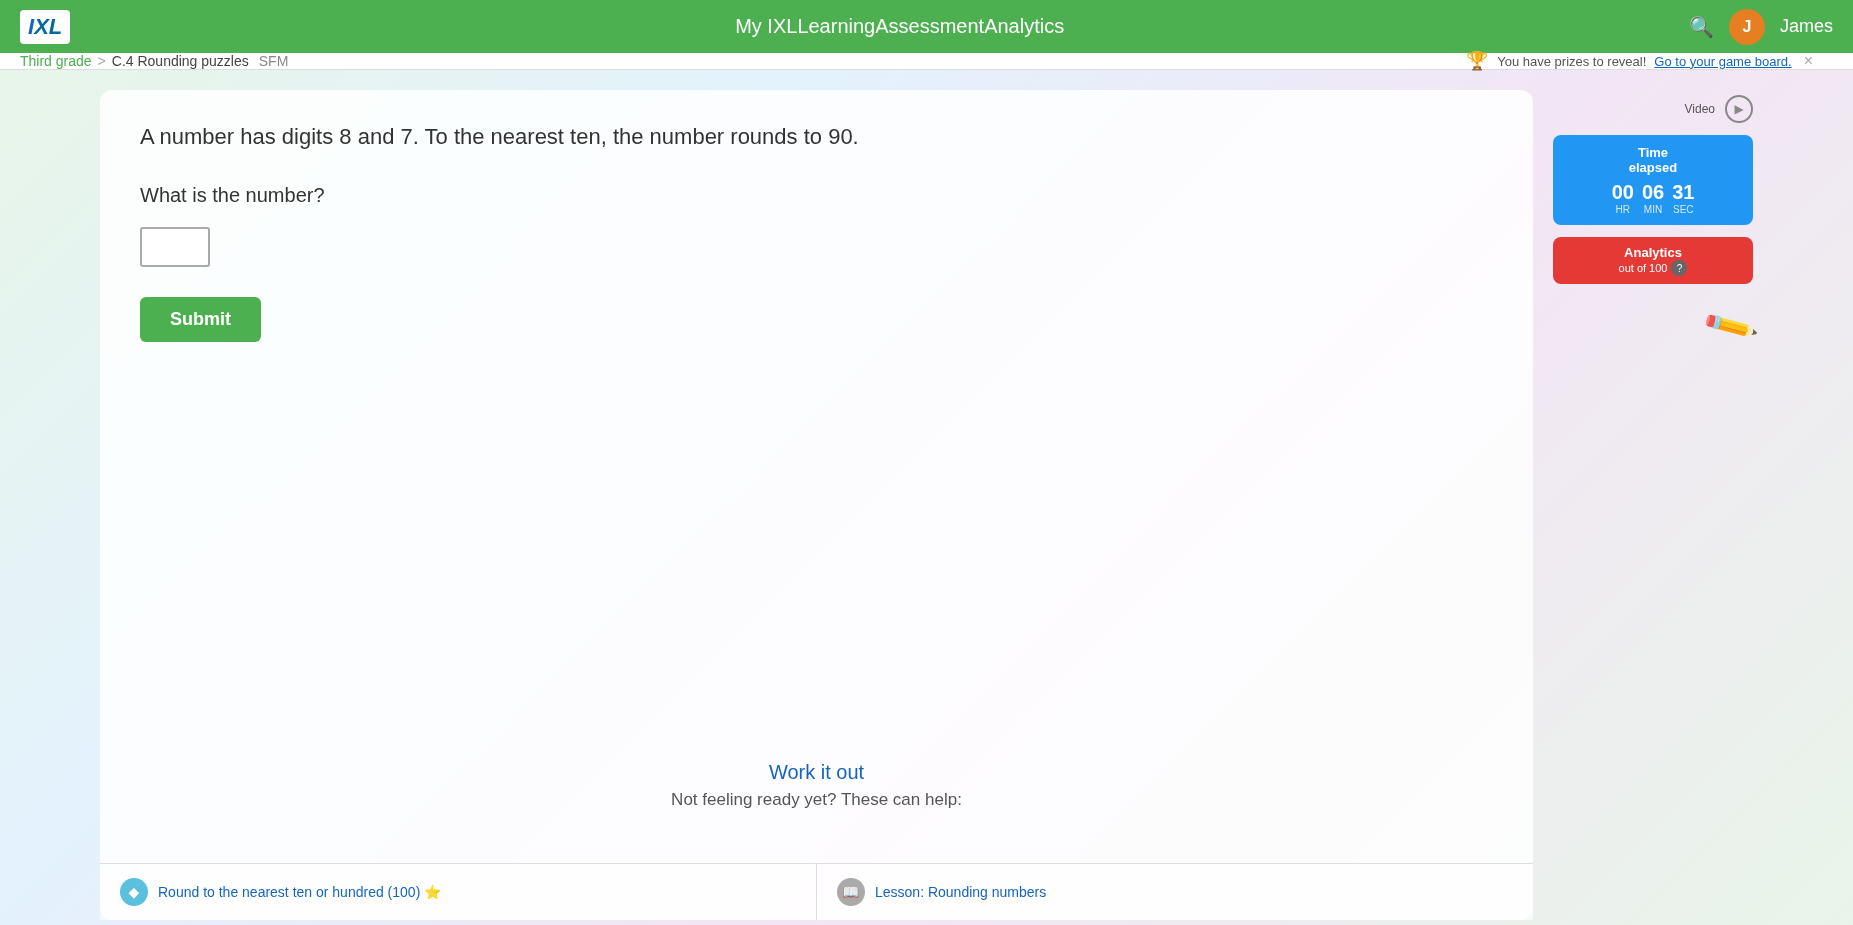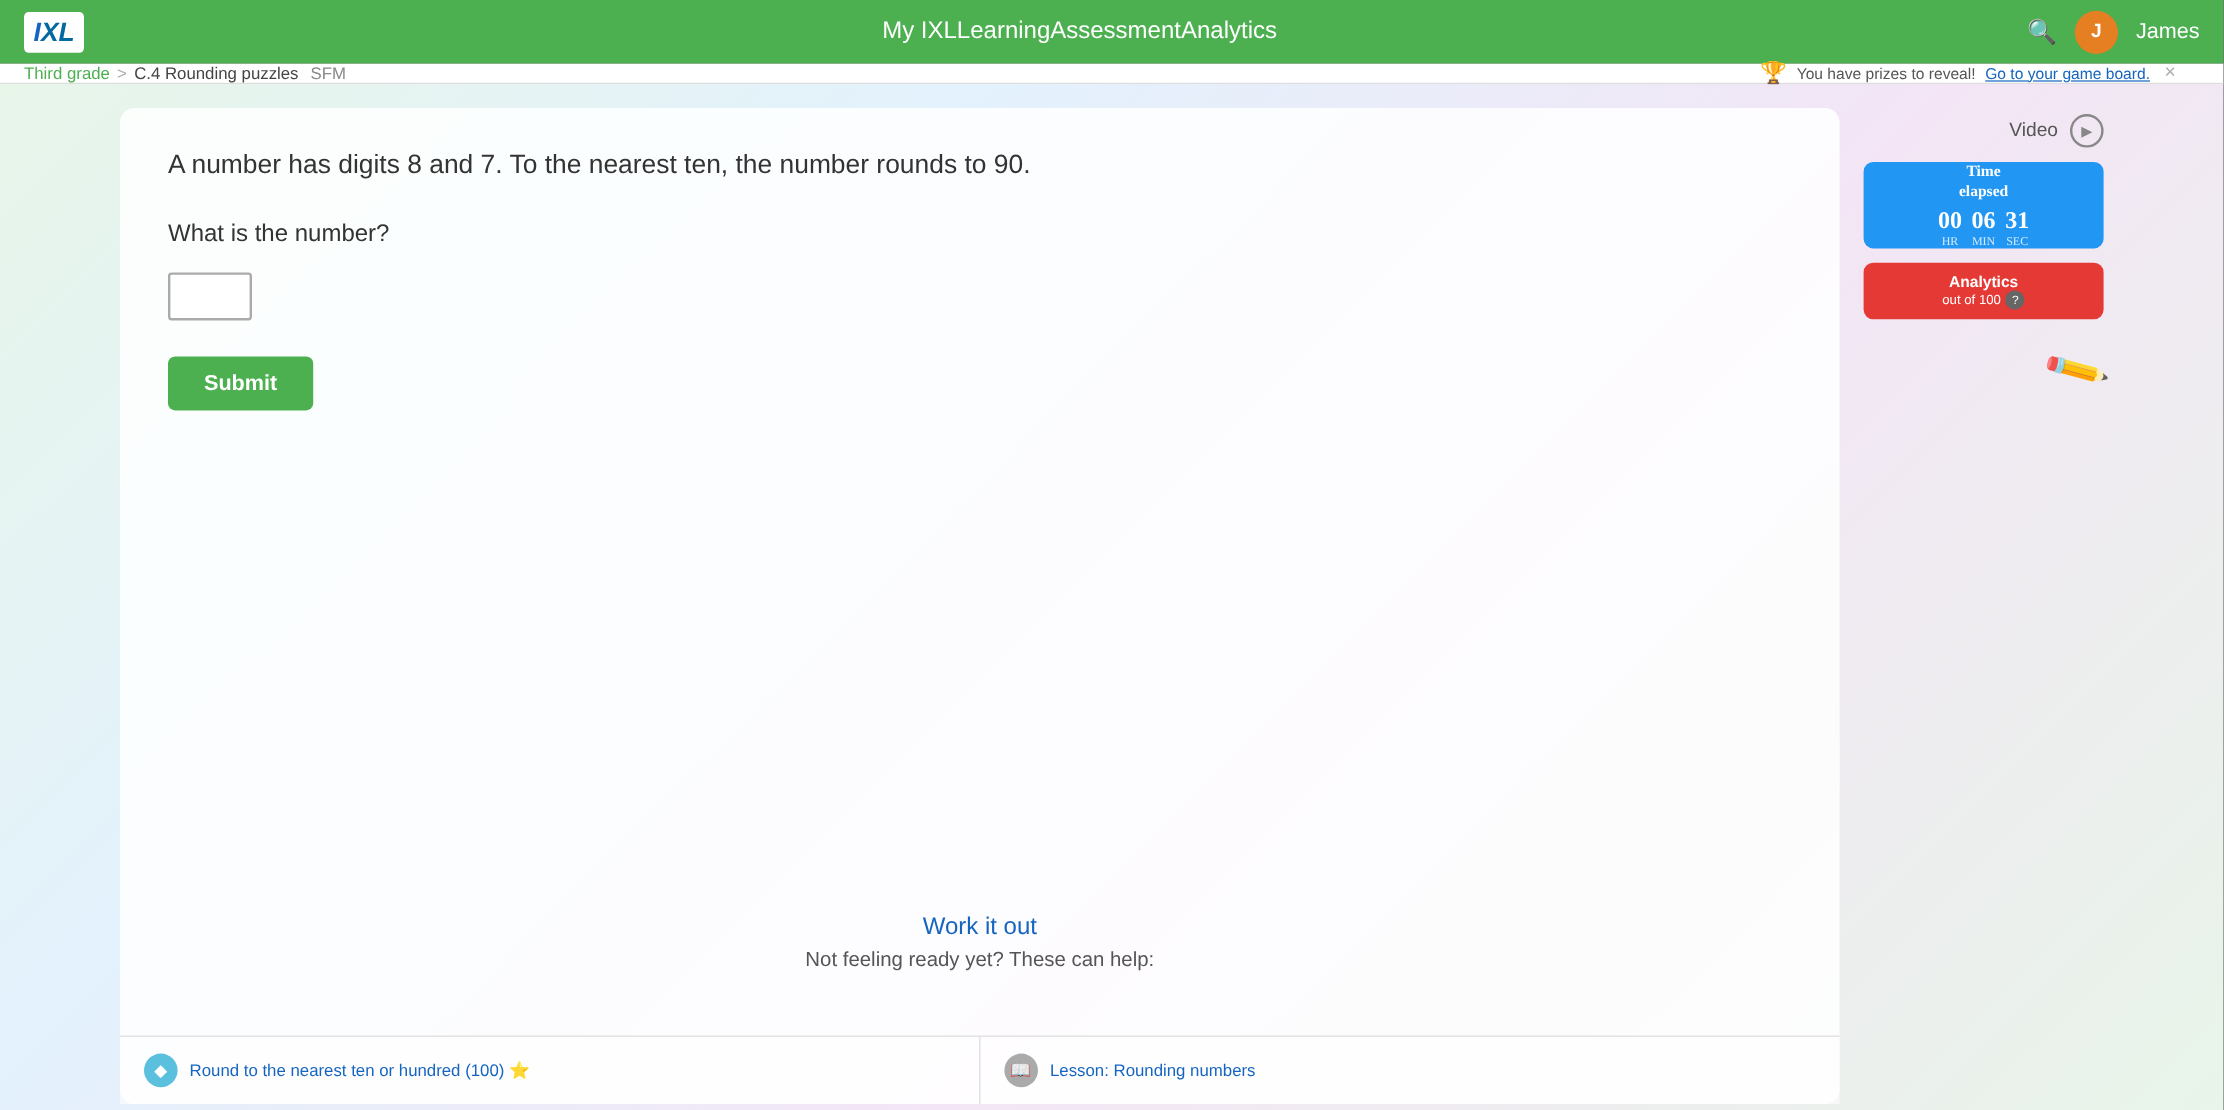--- a/index.html
+++ b/index.html
@@ -238,21 +238,21 @@
     }
 
     
     .video-row {
       display: flex;
       align-items: center;
       justify-content: flex-end;
       gap: 10px;
     }
     .video-label {
-      font-size: 16px;
+      font-size: 12px;
       color: #555;
       text-align: center;
     }
     .video-play-btn {
       width: 28px;
       height: 28px;
       border: 2px solid #888;
       border-radius: 50%;
       display: flex;
       align-items: center;
@@ -278,23 +278,22 @@
       font-size: 48px;
       font-weight: 700;
       line-height: 1.1;
     }
 
     
     .time-box {
       background: #2196f3;
       color: white;
       border-radius: 8px;
-      padding: 0 15px;
-      text-align: center;
-      font-family: Liberation Serif, serif;
+      padding: 10px 15px;
+      text-align: center;
     }
     .time-label {
       font-size: 13px;
       font-weight: 600;
     }
     .time-values {
       display: flex;
       justify-content: center;
       gap: 4px;
       margin-top: 6px;

